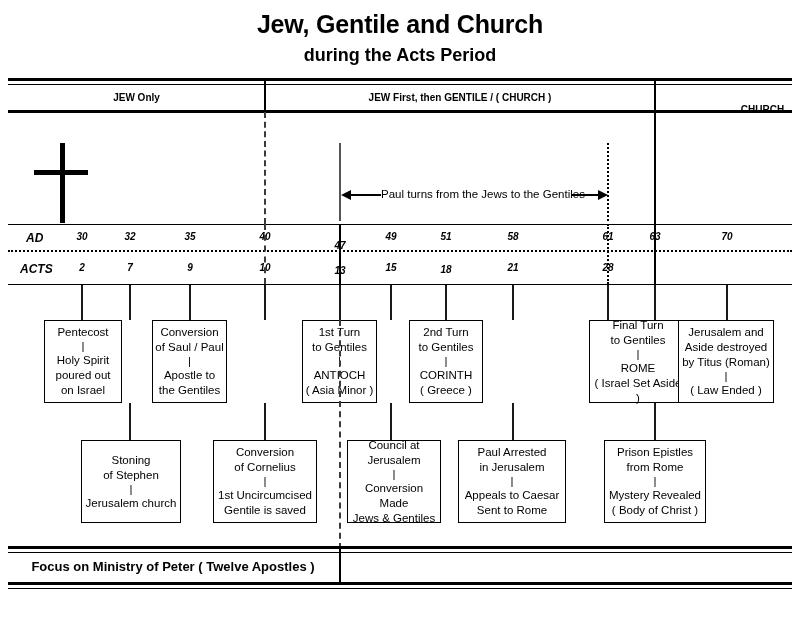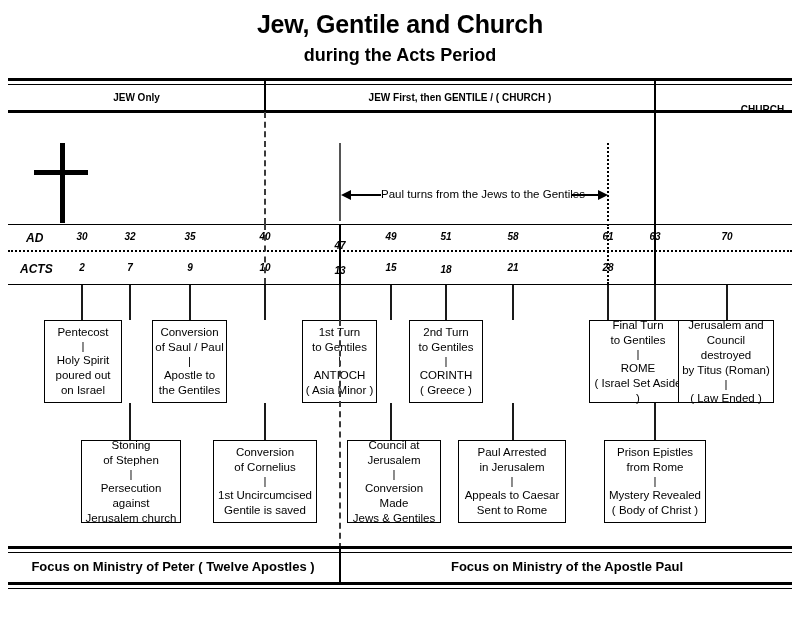--- a/index.html
+++ b/index.html
@@ -280,39 +280,38 @@
   <div class="evbox" style="left:557px; top:320px; width:98px;  height:83px;margin-left:32px;">
     <div>Final Turn</div>
     <div>to Gentiles</div>
     <div class="sep">|</div>
     <div>ROME</div>
     <div>( Israel Set Aside )</div>
   </div>
 
   <div class="evbox" style="left:678px; top:320px; width:96px;  height:83px;">
     <div>Jerusalem and</div>
-    <div>Council destroyed</div>
+    <div>Aside destroyed</div>
     <div>by Titus (Roman)</div>
     <div class="sep">|</div>
     <div>( Law Ended )</div>
   </div>
 
   <div class="tick" style="left:129px; top:403px; height:37px;"></div>
   <div class="tick" style="left:264px; top:403px; height:37px;"></div>
   <div class="tick" style="left:390px; top:403px; height:37px;"></div>
   <div class="tick" style="left:512px; top:403px; height:37px;"></div>
   <div class="tick" style="left:654px; top:403px; height:37px;"></div>
 
   <div class="vline-dashed" style="left:339px; top:320px; height:229px;"></div>
 
   <div class="evbox" style="left:81px;  top:440px; width:100px; height:83px;">
     <div>Stoning</div>
     <div>of Stephen</div>
     <div class="sep">|</div>
-    <div>Persecution against</div>
     <div>Jerusalem church</div>
   </div>
 
   <div class="evbox" style="left:213px; top:440px; width:104px; height:83px;">
     <div>Conversion</div>
     <div>of Cornelius</div>
     <div class="sep">|</div>
     <div>1st Uncircumcised</div>
     <div>Gentile is saved</div>
   </div>
@@ -342,15 +341,14 @@
   </div>
 
   <div class="hrule hrule-thick" style="top:546px;"></div>
   <div class="hrule hrule-thin" style="top:552px;"></div>
   <div class="hrule hrule-thick" style="top:582px;"></div>
   <div class="hrule hrule-thin" style="top:588px;"></div>
 
   <div class="vline" style="left:339px; top:549px; height:36px;"></div>
 
   <div class="focus-label" style="left:8px;   top:559px; width:330px;">Focus on Ministry of Peter ( Twelve Apostles )</div>
-  <div class="focus-label" style="left:342px; top:559px; width:450px;">Focus on Ministry of the Apostle Paul</div>
 
 </div>
 
 </body></html>

